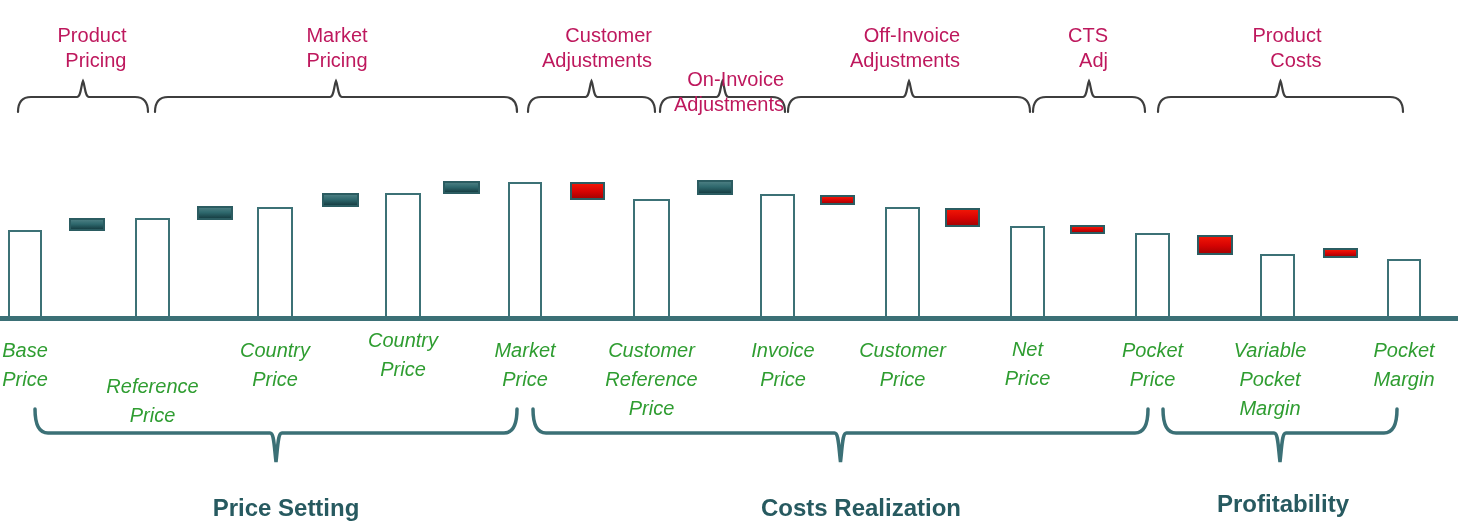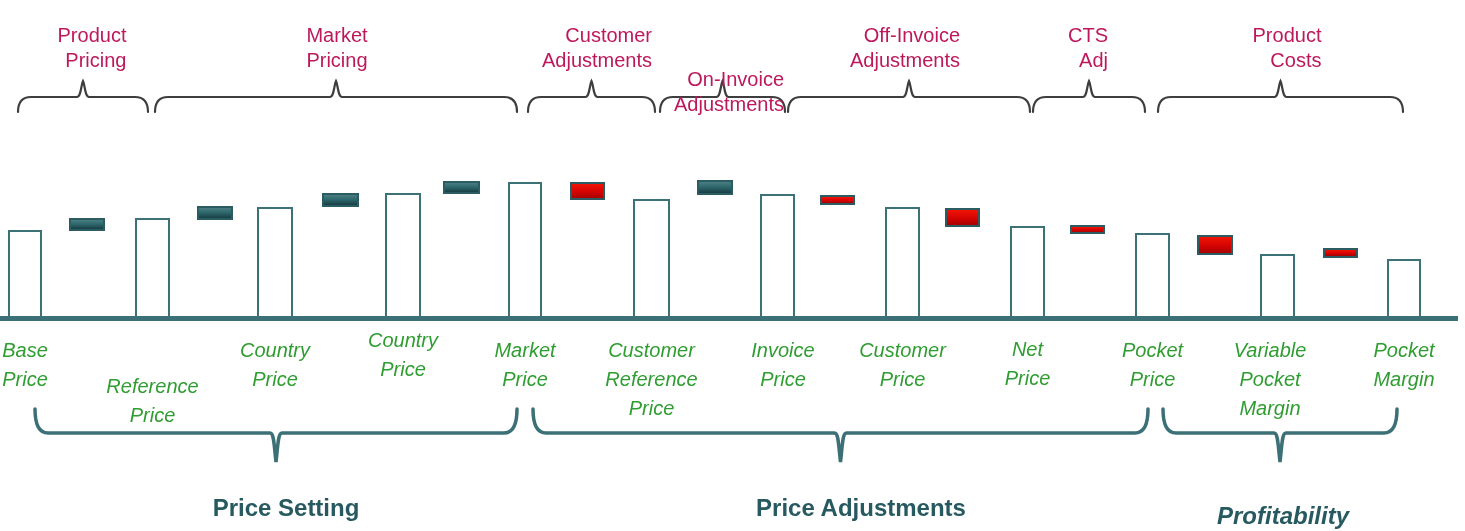--- a/index.html
+++ b/index.html
@@ -180,16 +180,16 @@
         <div>Pocket</div>
         <div>Margin</div>
       </div>
       <div class="bar-label" style="left: 1404px; top: 336px;">
         <div>Pocket</div>
         <div>Margin</div>
       </div>
     </div>
   <div id="section-labels">
       <div class="section-label" style="left: 286px; top: 494px;">Price Setting</div>
-      <div class="section-label" style="left: 861px; top: 494px;">Price Adjustments</div>
-      <div class="section-label" style="left: 1283px; top: 502px; font-style: italic;">Profitability</div>
+      <div class="section-label" style="left: 861px; top: 494px;">Costs Realization</div>
+      <div class="section-label" style="left: 1283px; top: 490px;">Profitability</div>
     </div>
 </div>
 
 </body></html>

